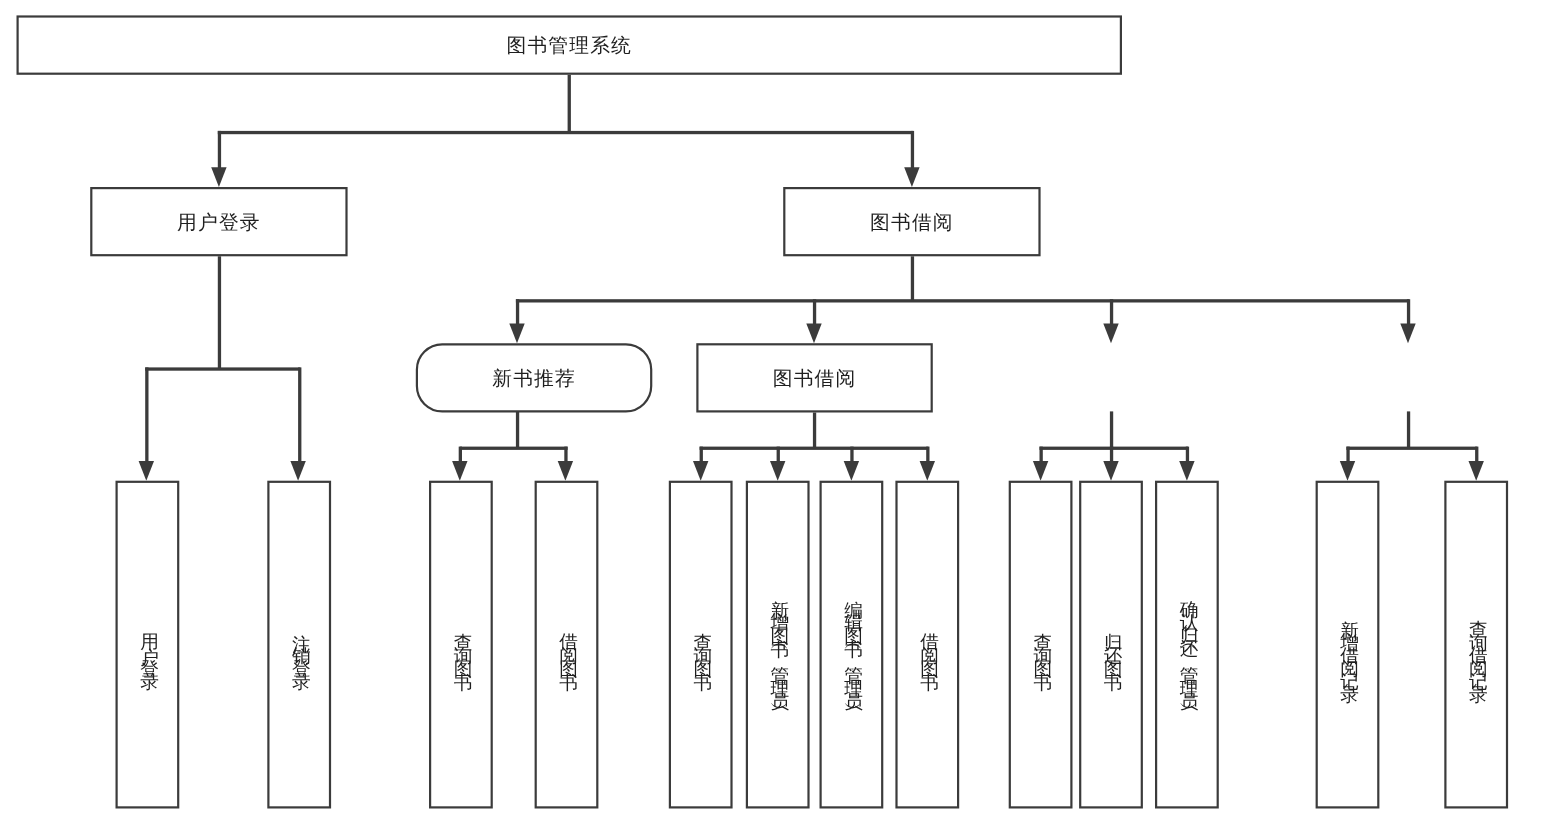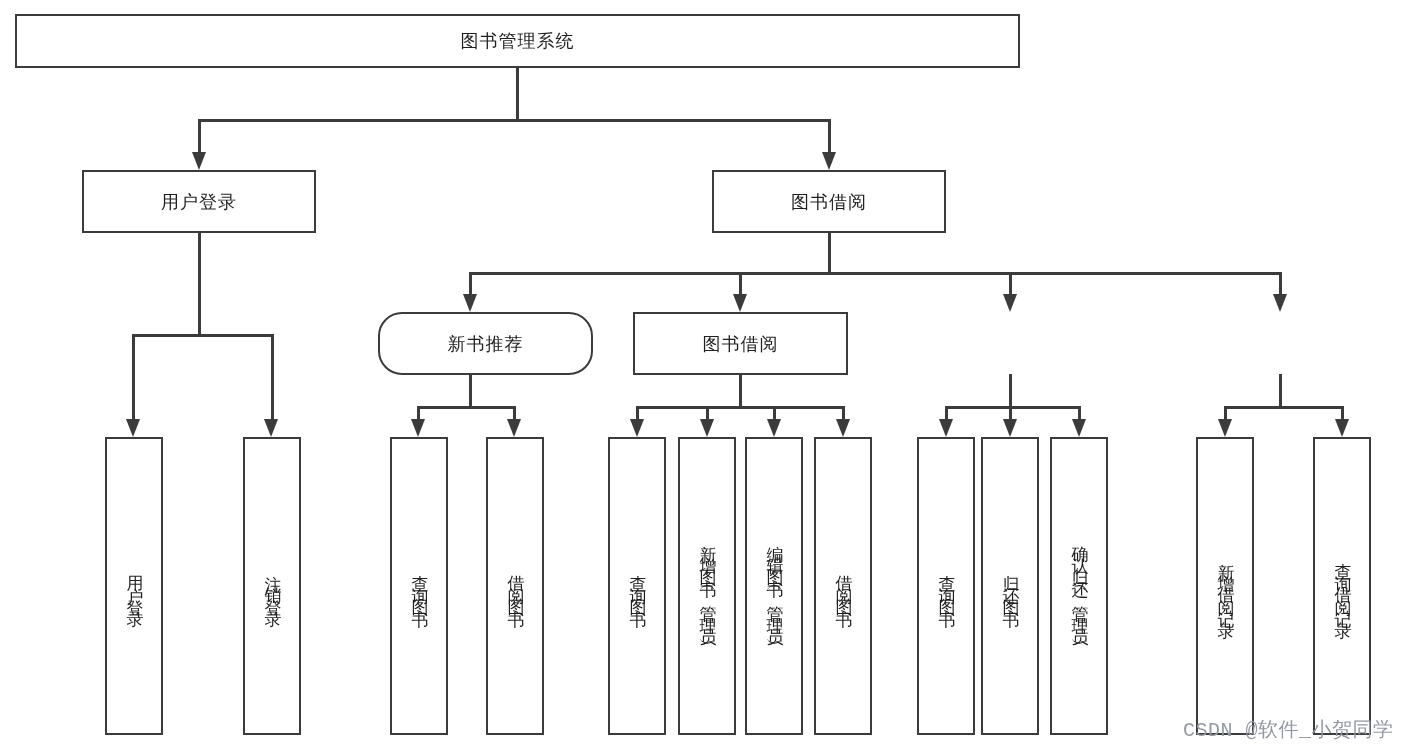--- a/index.html
+++ b/index.html
@@ -148,15 +148,14 @@
   <div class="arrow" style="left:630px; top:419px;"></div>
   <div class="arrow" style="left:700px; top:419px;"></div>
   <div class="arrow" style="left:767px; top:419px;"></div>
   <div class="arrow" style="left:836px; top:419px;"></div>
   <div class="arrow" style="left:939px; top:419px;"></div>
   <div class="arrow" style="left:1003px; top:419px;"></div>
   <div class="arrow" style="left:1072px; top:419px;"></div>
   <div class="arrow" style="left:1218px; top:419px;"></div>
   <div class="arrow" style="left:1335px; top:419px;"></div>
 
-  <div class="watermark">CSDN @软件_小贺同学</div>
 
 </div>
 
 </body></html>

